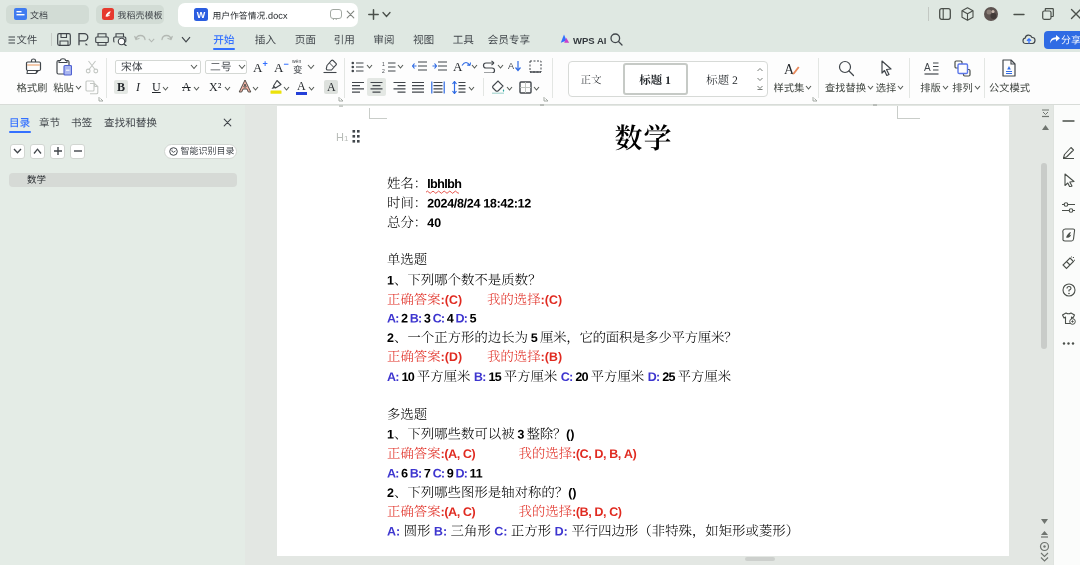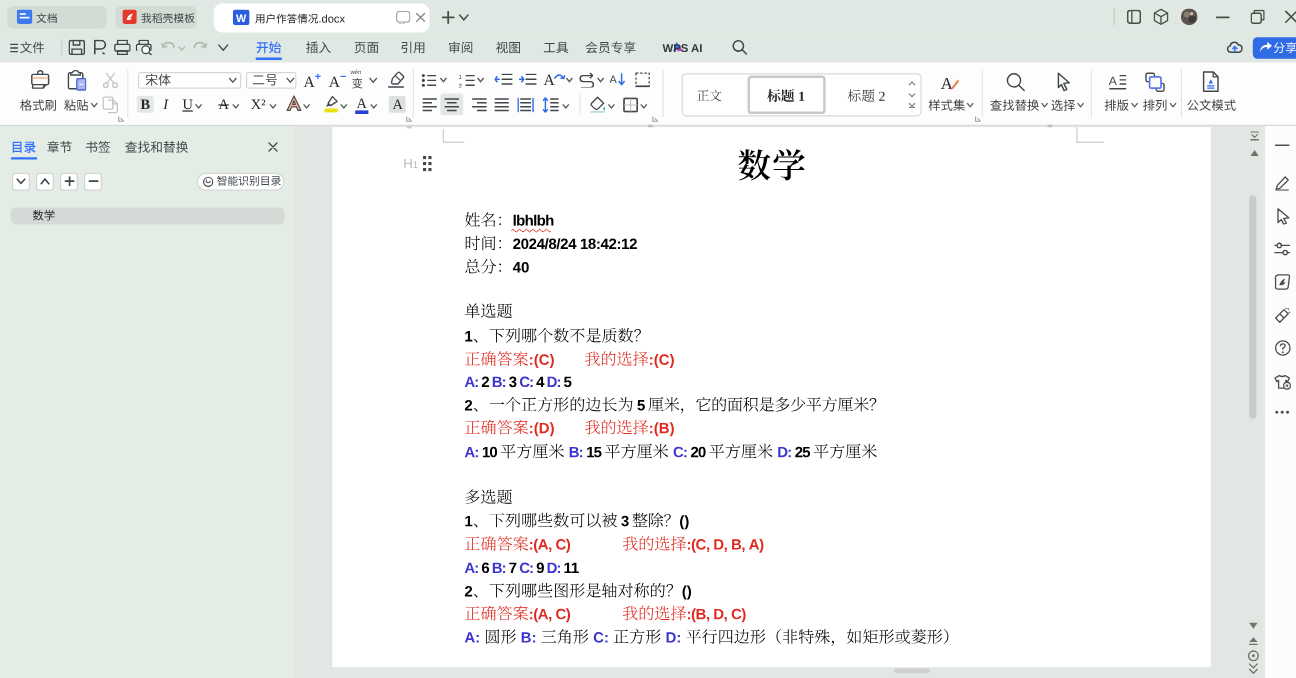--- a/index.html
+++ b/index.html
@@ -133,21 +133,21 @@
     <svg class="ic" style="left:160px;top:34px" width="13" height="11" viewBox="0 0 13 11">
       <path d="M11 5.5 Q10.5 1.5 6.5 1.5 Q2.5 1.5 2 5.5 M11 5.5 L12.2 2.5 M11 5.5 L8 4.5" fill="none" stroke="#b3b8b3" stroke-width="1.3" stroke-linecap="round"></path>
     </svg>
     <svg class="ic" style="left:181px;top:36px" width="10" height="7" viewBox="0 0 10 7">
       <path d="M1 1.2 L5 5.8 L9 1.2" fill="none" stroke="#41464b" stroke-width="1.2"></path>
     </svg>
     <svg class="ic" style="left:560px;top:34px" width="10" height="9" viewBox="0 0 10 9">
       <path d="M0.8 8.7 L4 0.6 L6.5 6.6 Z" fill="#3370ff"></path>
       <path d="M4.2 8.7 L6.2 3.7 L9.2 8.7 Z" fill="#c940c9"></path>
     </svg>
-    <div style="position:absolute;left:552px;top:35px;font:600 9.5px 'Liberation Sans';color:#33383d">WPS AI</div>
+    <div style="position:absolute;left:573px;top:35px;font:600 9.5px 'Liberation Sans';color:#33383d">WPS AI</div>
     <svg class="ic" style="left:610px;top:33px" width="13" height="13" viewBox="0 0 13 13">
       <circle cx="5.3" cy="5.3" r="4.3" fill="none" stroke="#41464b" stroke-width="1.3"></circle>
       <path d="M8.5 8.5 L12 12" stroke="#41464b" stroke-width="1.3" stroke-linecap="round"></path>
     </svg>
     <svg class="ic" style="left:1022px;top:32px" width="16" height="13" viewBox="0 0 16 13">
       <path d="M4 11.5 Q1 11.5 1 8.8 Q1 6.5 3.2 6.2 Q3.5 3.5 6.3 3.2 Q9 3 10 5.5 Q12.8 5.3 13 8 Q13 11.3 10.5 11.5 Z" fill="none" stroke="#41464b" stroke-width="1.2" stroke-linejoin="round"></path>
       <path d="M7 11.5 V7 M5 8.8 L7 6.8 L9 8.8" fill="none" stroke="#3370ff" stroke-width="1.3"></path>
     </svg>
     <svg class="ic" style="left:1049px;top:34px" width="12" height="11" viewBox="0 0 12 11">
       <path d="M7 1 L11 4.2 L7 7.4 V5.2 Q2.5 5.2 1 9.5 Q1.2 3.2 7 3.2 Z" fill="#fff"></path>

